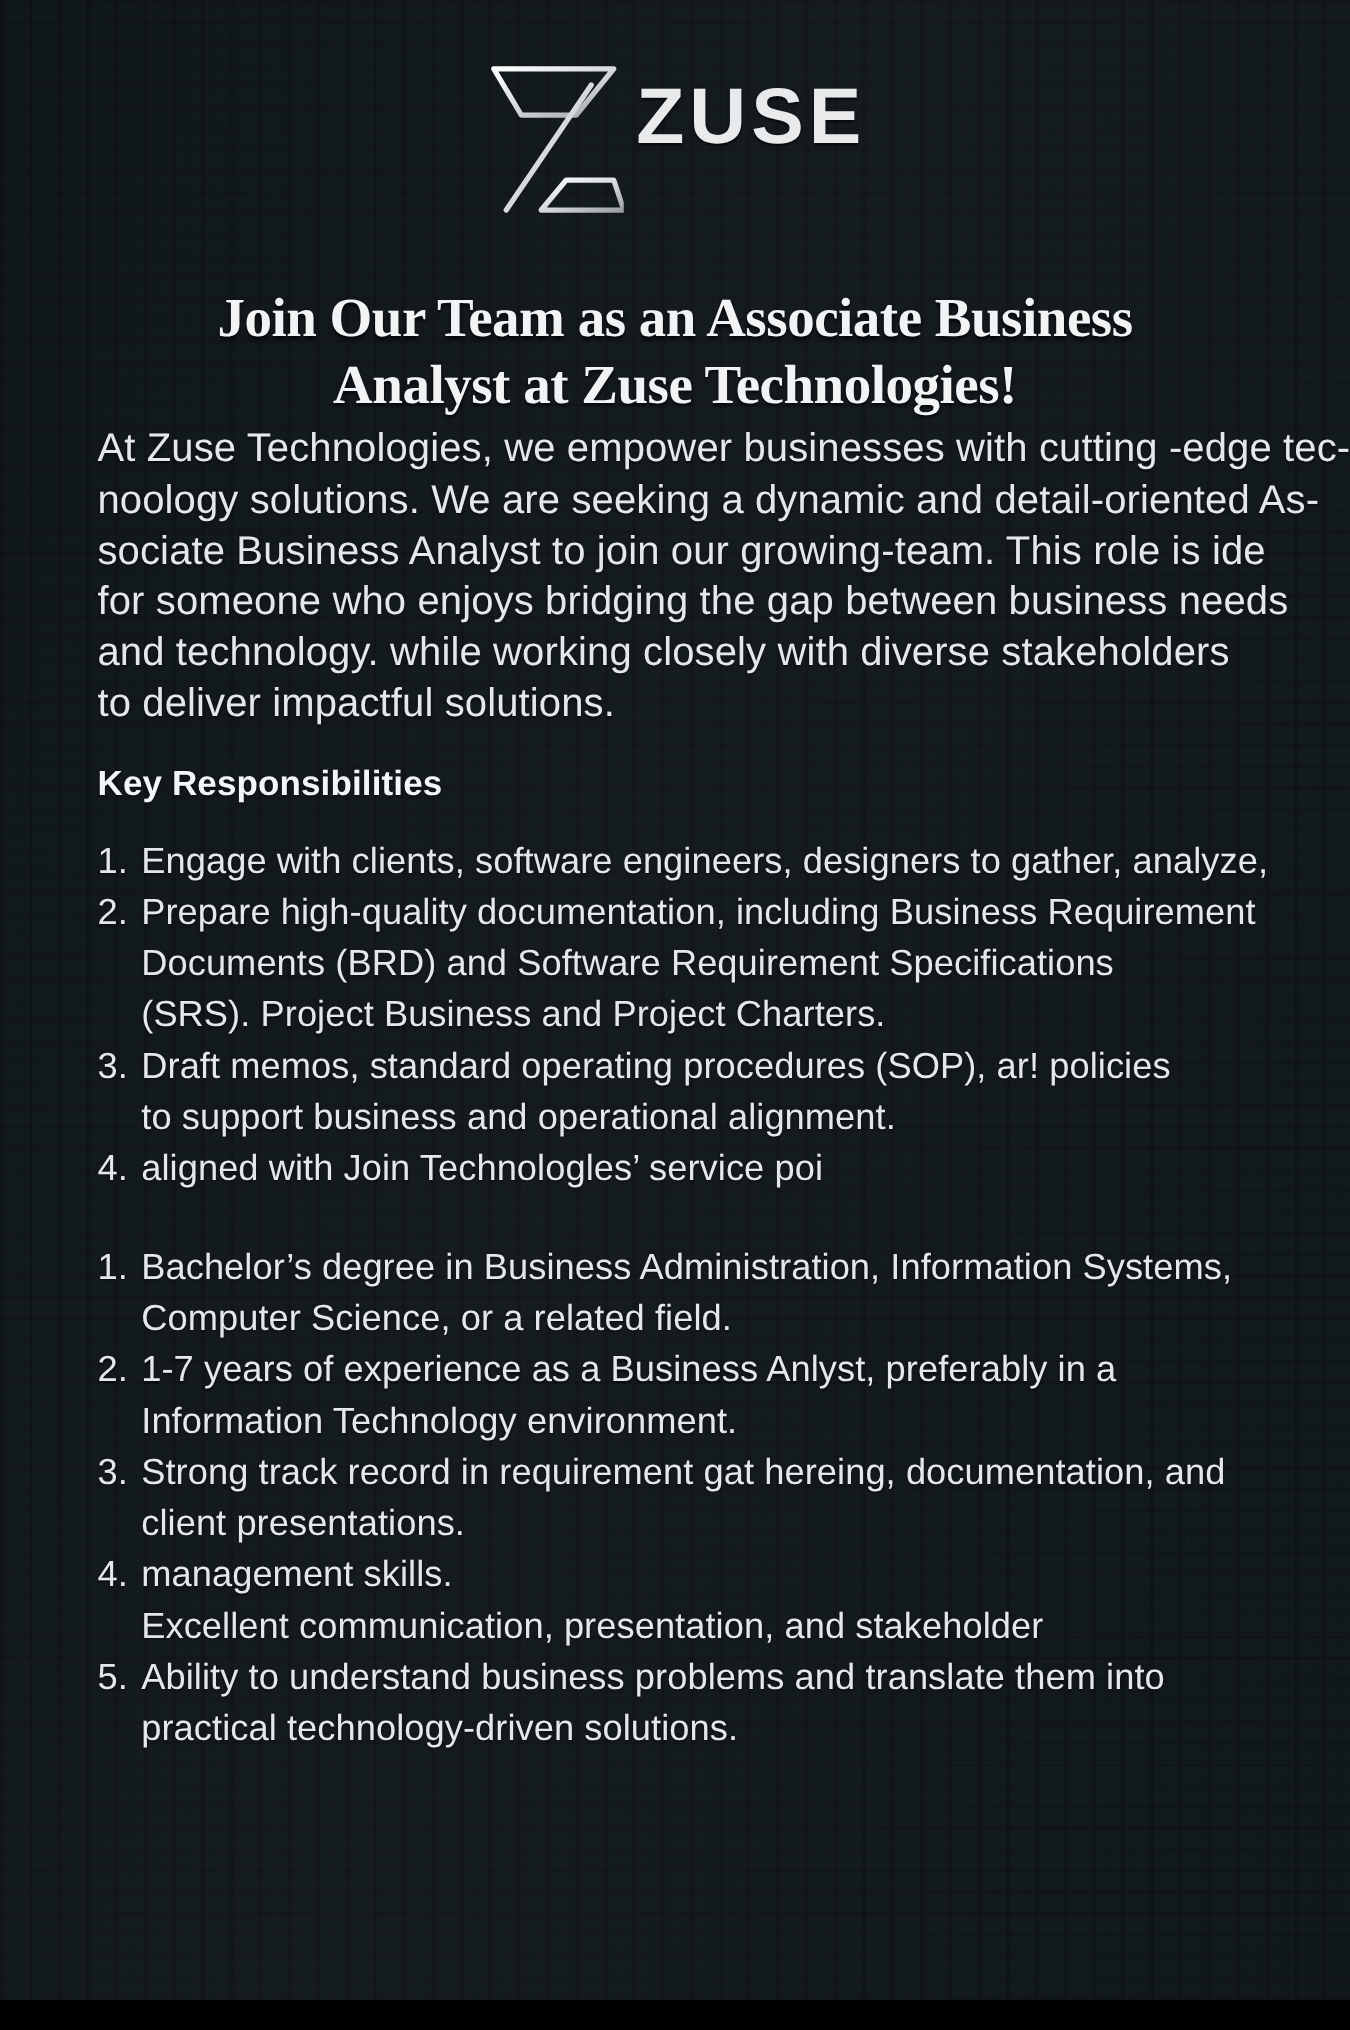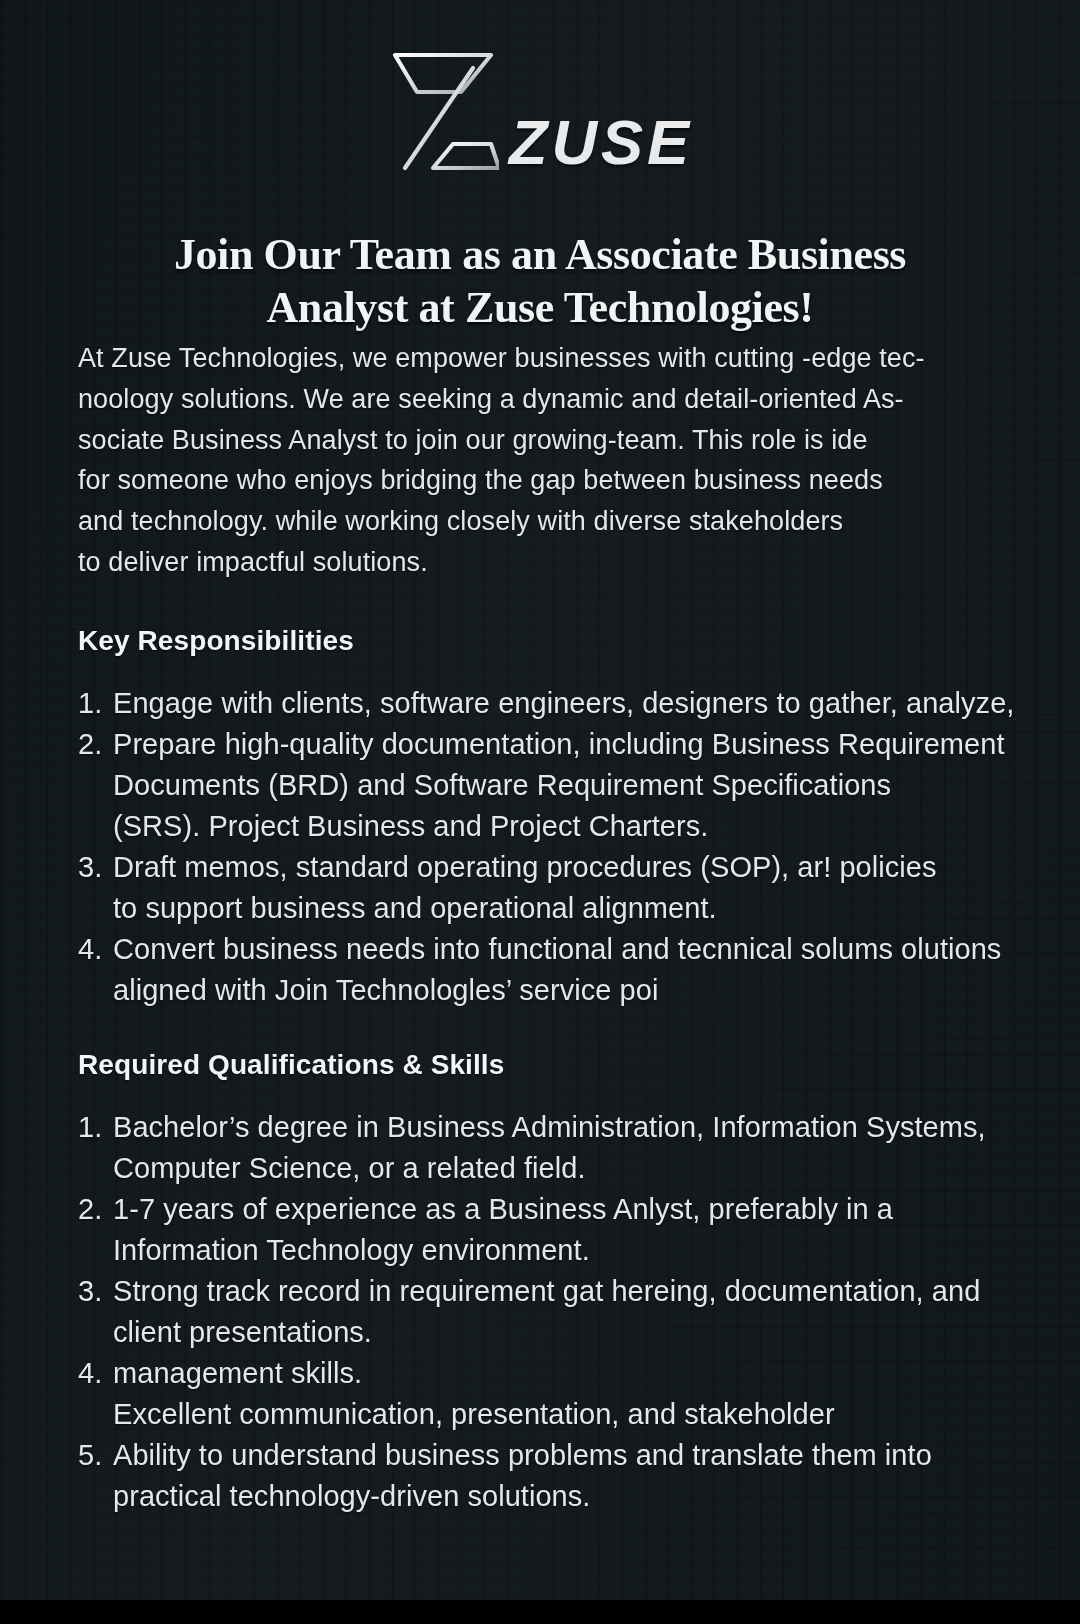--- a/index.html
+++ b/index.html
@@ -51,24 +51,23 @@
     background: #000000;
   }
 
   
   .logo-wrap {
     position: absolute;
     top: 48px;
     left: 0;
     width: 1080px;
     display: flex;
-    align-items: flex-end;
+    align-items: flex-start;
     justify-content: center;
     gap: 10px;
-    font-style: italic;
   }
   .logo-mark {
     width: 112px;
     height: 126px;
     display: block;
     flex: 0 0 auto;
   }
   .logo-word {
     font-family: "Liberation Sans", sans-serif;
     font-weight: bold;
@@ -98,25 +97,25 @@
 
   
   .content {
     position: absolute;
     top: 338px;
     left: 78px;
     width: 926px;
     color: #e6e8ea;
   }
   .intro {
-    font-size: 27px;
+    font-size: 32px;
     line-height: 40.8px;
     color: #e5e7e9;
     letter-spacing: 0.1px;
-    margin: 0 0 42px 0;
+    margin: 0 0 28px 0;
     text-shadow: 0 1px 2px rgba(0,0,0,0.6);
   }
   .intro .ln { display: block; white-space: pre; }
 
   .section-heading {
     font-size: 28px;
     font-weight: bold;
     color: #f4f5f6;
     letter-spacing: 0.1px;
     margin: 0 0 26px 0;
@@ -202,26 +201,24 @@
         <span class="ln">Documents (BRD) and Software Requirement Specifications</span>
         <span class="ln">(SRS). Project Business and Project Charters.</span>
       </li>
       <li>
         <span class="num">3.</span>
         <span class="ln">Draft memos, standard operating procedures (SOP), ar! policies</span>
         <span class="ln">to support business and operational alignment.</span>
       </li>
       <li>
         <span class="num">4.</span>
-        <span class="ln">Convert business needs into functional and tecnnical solums olutions</span>
         <span class="ln">aligned with Join Technologles’ service poi</span>
       </li>
     </ol>
 
-    <h2 class="section-heading">Required Qualifications &amp; Skills</h2>
 
     <ol class="items">
       <li>
         <span class="num">1.</span>
         <span class="ln">Bachelor’s degree in Business Administration, Information Systems,</span>
         <span class="ln">Computer Science, or a related field.</span>
       </li>
       <li>
         <span class="num">2.</span>
         <span class="ln">1-7 years of experience as a Business Anlyst, preferably in a</span>

